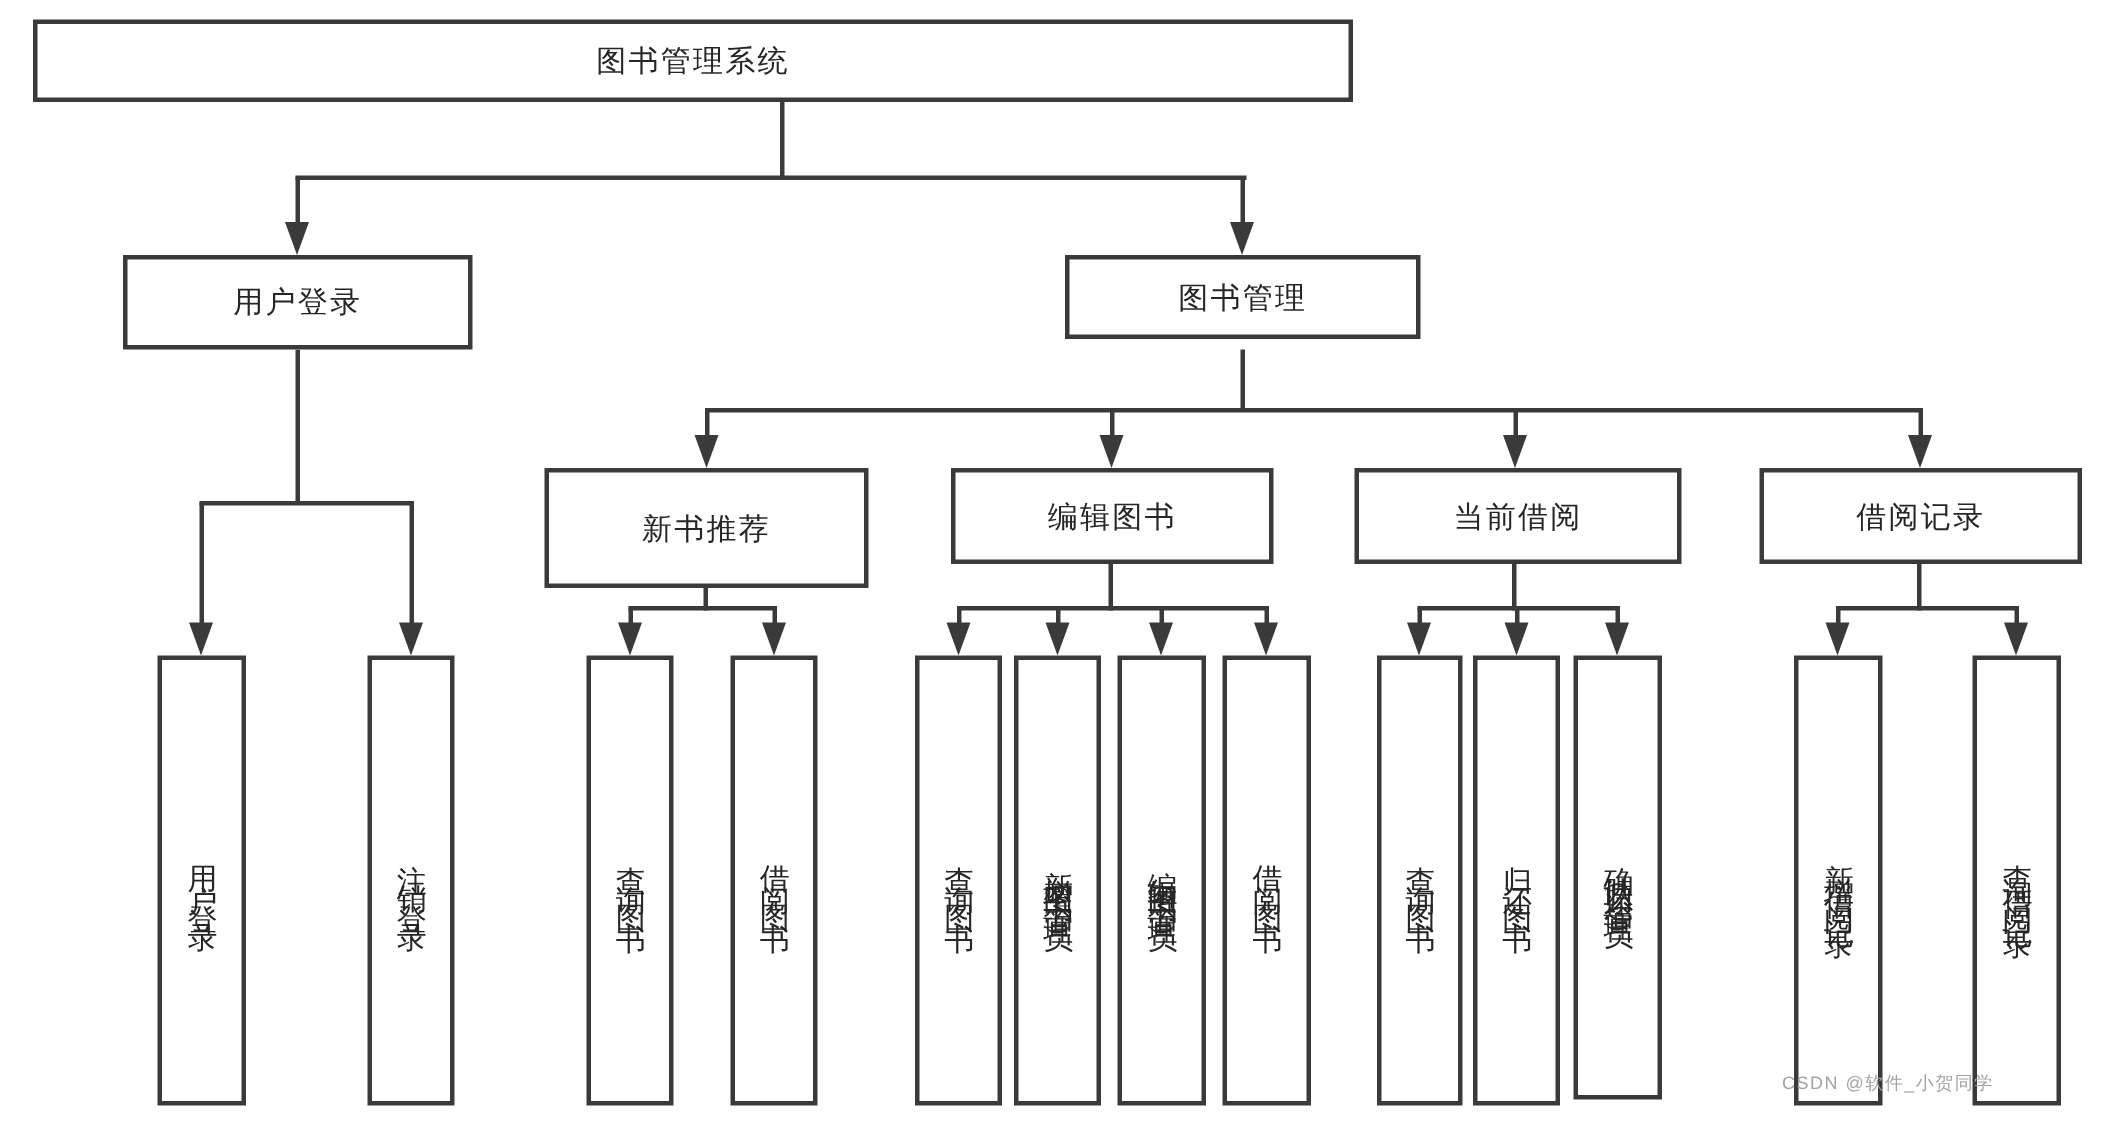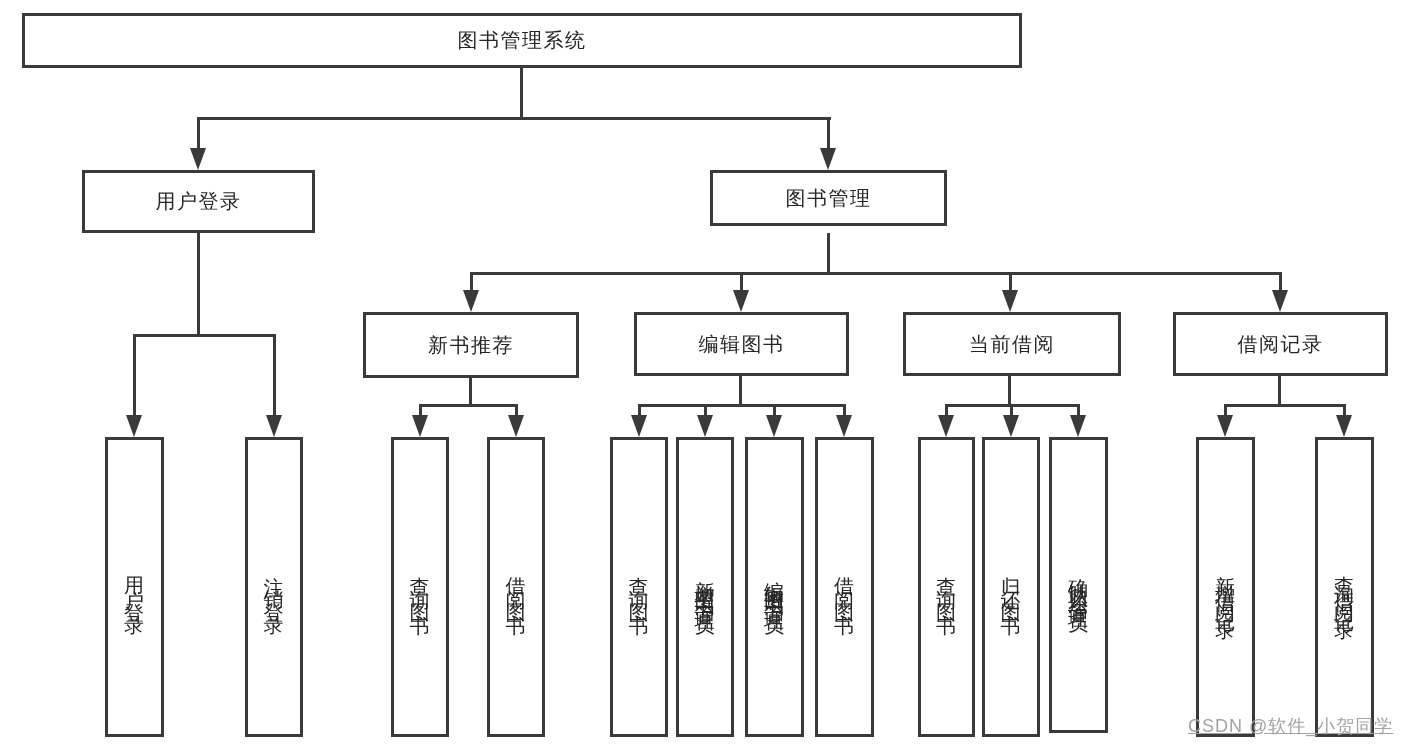--- a/index.html
+++ b/index.html
@@ -31,30 +31,30 @@
   .arrow::before{
     content:"";position:absolute;left:7px;top:0;bottom:20px;width:3px;background:#3a3a3a;
   }
   .arrow::after{
     content:"";position:absolute;left:0;bottom:0;width:0;height:0;
     border-left:8.5px solid transparent;border-right:8.5px solid transparent;
     border-top:22px solid #3a3a3a;
   }
   .watermark{
     position:absolute;left:1188px;top:714px;
-    font-size:18px;color:#a3a3a3;letter-spacing:1px;
-    z-index:3;white-space:nowrap;text-decoration:underline;
+    font-size:12px;color:#a3a3a3;letter-spacing:1px;
+    z-index:3;white-space:nowrap;
   }
 </style>
 </head>
 <body>
 
 <div id="canvas">
 
-  <div class="box" style="left:22px;top:13px;width:1000px;height:55px;">
+  <div class="box" style="left:22px;top:13px;width:880px;height:55px;">
     <span>图书管理系统</span>
   </div>
 
   <div class="vline" style="left:520px;top:68px;height:50px;"></div>
   <div class="hline" style="left:197px;top:117px;width:634px;"></div>
   <div class="arrow" style="left:190px;top:118px;height:52px;"></div>
   <div class="arrow" style="left:820px;top:118px;height:52px;"></div>
 
   <div class="box" style="left:82px;top:170px;width:233px;height:63px;">
     <span>用户登录</span>
@@ -68,21 +68,21 @@
   <div class="arrow" style="left:126px;top:335px;height:102px;"></div>
   <div class="arrow" style="left:266px;top:335px;height:102px;"></div>
 
   <div class="vline" style="left:827px;top:233px;height:41px;"></div>
   <div class="hline" style="left:470px;top:272px;width:812px;"></div>
   <div class="arrow" style="left:463px;top:273px;height:39px;"></div>
   <div class="arrow" style="left:733px;top:273px;height:39px;"></div>
   <div class="arrow" style="left:1002px;top:273px;height:39px;"></div>
   <div class="arrow" style="left:1272px;top:273px;height:39px;"></div>
 
-  <div class="box" style="left:363px;top:312px;width:216px;height:66px;">
+  <div class="box" style="left:363px;top:312px;width:216px;height:80px;">
     <span>新书推荐</span>
   </div>
   <div class="box" style="left:634px;top:312px;width:215px;height:64px;">
     <span>编辑图书</span>
   </div>
   <div class="box" style="left:903px;top:312px;width:218px;height:64px;">
     <span>当前借阅</span>
   </div>
   <div class="box" style="left:1173px;top:312px;width:215px;height:64px;">
     <span>借阅记录</span>

